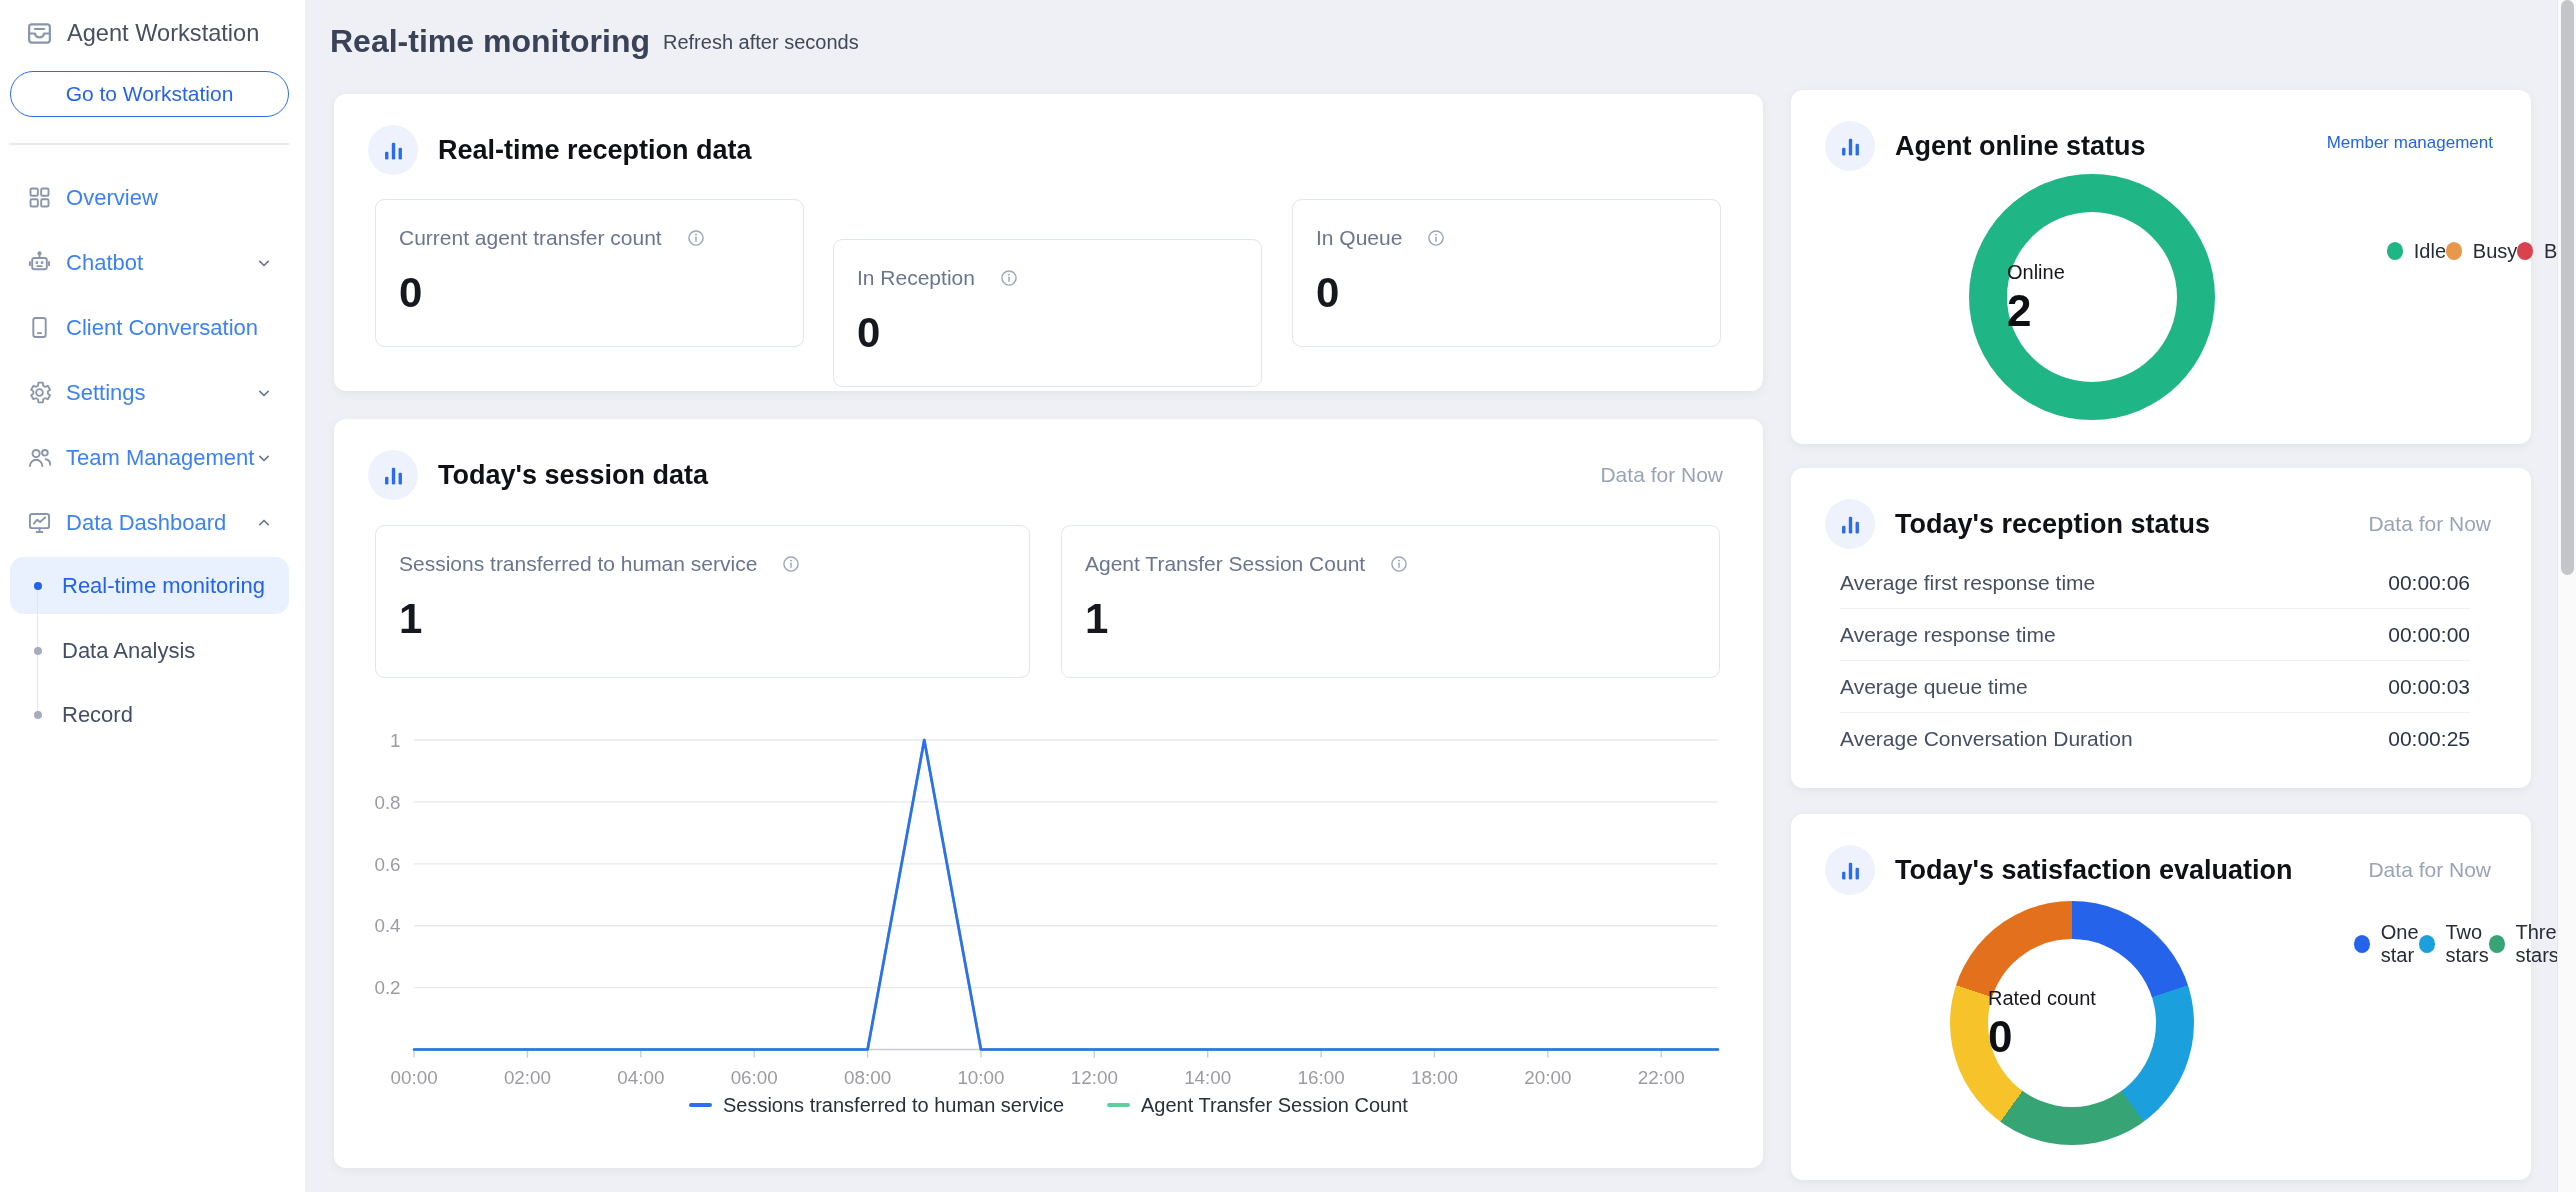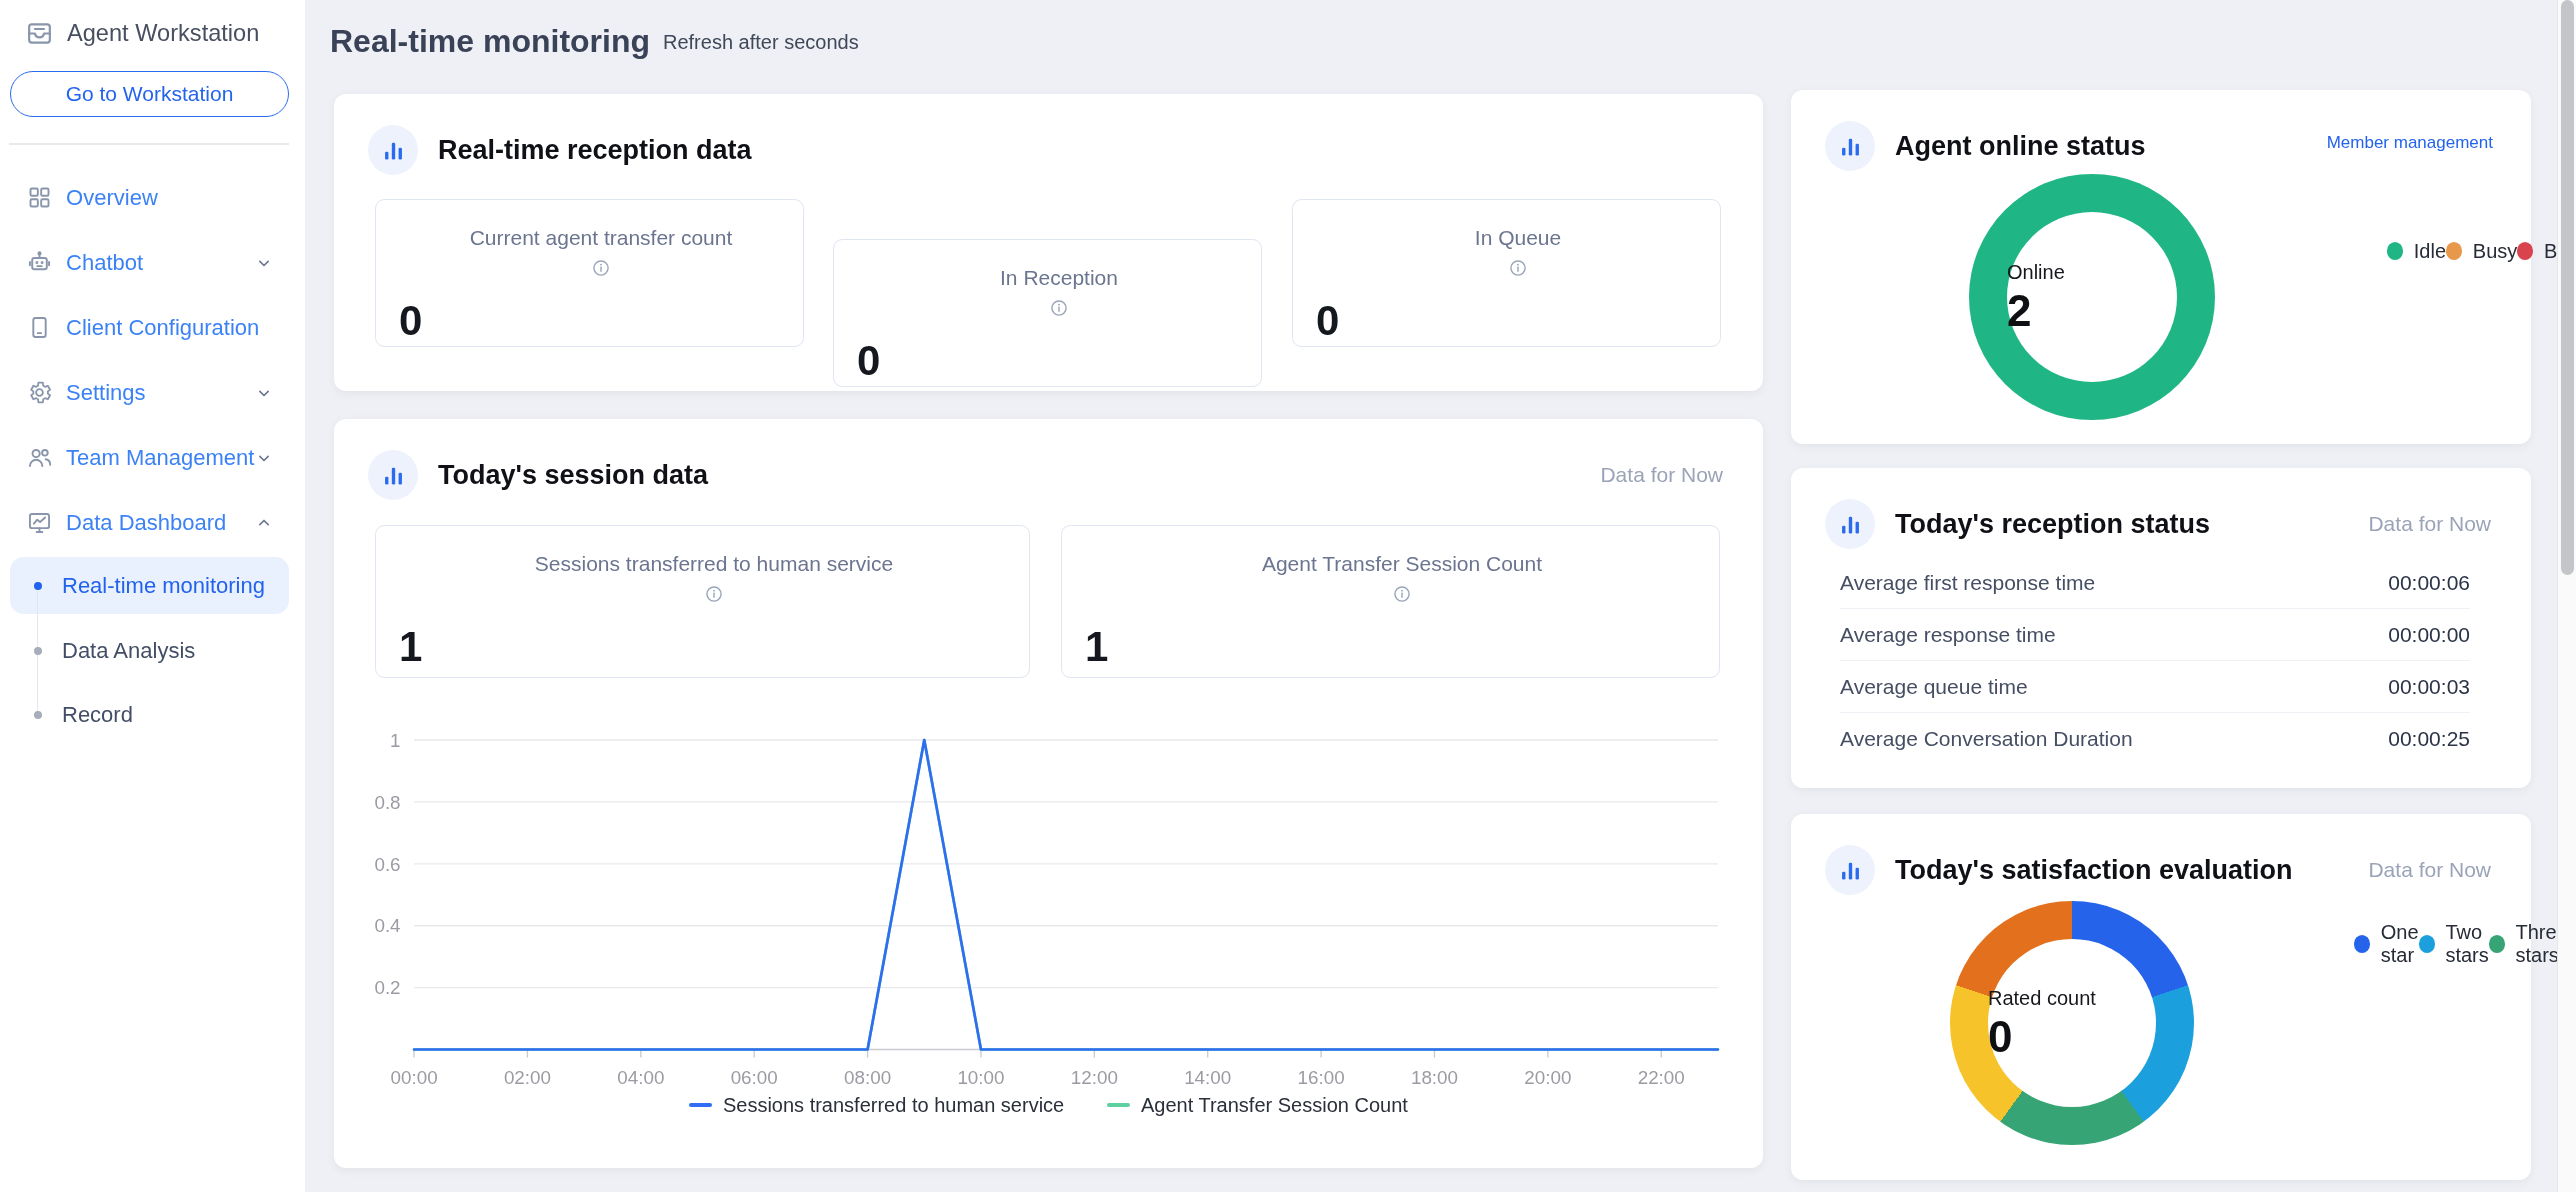--- a/index.html
+++ b/index.html
@@ -30,21 +30,21 @@
   .card{position:absolute;background:#fff;border-radius:12px;box-shadow:0 2.7px 9.4px rgba(15,23,42,.05);}
   .card-h{position:absolute;left:34px;top:31px;display:flex;align-items:center;gap:20px;}
   .icon-circle{width:50px;height:50px;border-radius:50%;background:#eef2fd;display:flex;align-items:center;justify-content:center;}
   .card-title{font-size:27px;font-weight:bold;color:#0f1116;margin:0;}
   .badge{position:absolute;right:40px;top:44px;font-size:21px;color:#9aa3b7;}
   .link{position:absolute;right:38px;top:43px;font-size:17px;color:#2363eb;text-decoration:none;cursor:pointer;}
   
   .card1{left:26px;top:94px;width:1429px;height:297px;}
   .card2{left:26px;top:419px;width:1429px;height:749px;}
   .stat-box{position:absolute;border:1.3px solid #dfe5f1;border-radius:9.4px;background:#fff;padding:25.6px 0 0 23px;}
-  .stat-label{display:flex;align-items:center;gap:8px;font-size:21px;color:#6b7590;flex-direction:column;}
+  .stat-label{display:flex;align-items:center;gap:24px;font-size:21px;color:#6b7590;}
   .stat-value{margin-top:19px;font-size:42px;font-weight:700;color:#15181e;}
   .c1b1{left:41px;top:105px;width:429px;height:148px;}
   .c1b2{left:499px;top:105px;width:429px;height:148px;margin-top:40px;}
   .c1b3{left:958px;top:105px;width:429px;height:148px;}
   .c2b1{left:41px;top:106px;width:655px;height:153px;}
   .c2b2{left:727px;top:106px;width:659px;height:153px;}
   #session-chart{position:absolute;left:0;top:0;width:1429px;height:749px;}
   .chart-legend{position:absolute;left:0;top:670px;width:1429px;height:32px;display:flex;align-items:center;justify-content:center;gap:43px;}
   .legend-pair{display:flex;align-items:center;gap:10.8px;cursor:pointer;}
   .legend-dash{width:23px;height:4.7px;border-radius:2.7px;}
@@ -119,21 +119,21 @@
           </svg>
       </span>
     </div>
     <div class="nav-item">
       <span>
         <svg class="ic" width="27" height="27" viewBox="0 0 24 24" fill="none" stroke="#8995ab" stroke-width="1.7" stroke-linecap="round" stroke-linejoin="round">
           <rect x="6.5" y="3.5" width="11" height="17" rx="2"></rect>
             <path d="M10.5 17h3"></path>
         </svg>
       </span>
-      <span class="lbl">Client Configuration</span>
+      <span class="lbl">Client Conversation</span>
     </div>
     <div class="nav-item">
       <span>
         <svg class="ic" width="27" height="27" viewBox="0 0 24 24" fill="none" stroke="#8995ab" stroke-width="1.6" stroke-linecap="round" stroke-linejoin="round">
           <path d="M19.4 13a7.5 7.5 0 0 0 0-2l2-1.5-2-3.5-2.4 1a7.6 7.6 0 0 0-1.7-1L15 3.2h-4l-.3 2.8a7.6 7.6 0 0 0-1.7 1l-2.4-1-2 3.5L6.6 11a7.5 7.5 0 0 0 0 2l-2 1.5 2 3.5 2.4-1c.5.4 1.1.7 1.7 1l.3 2.8h4l.3-2.8c.6-.3 1.2-.6 1.7-1l2.4 1 2-3.5-2-1.5z"></path>
           <circle cx="12" cy="12" r="3"></circle>
         </svg>
       </span>
       <span class="lbl">Settings</span>
       <span class="chev">

